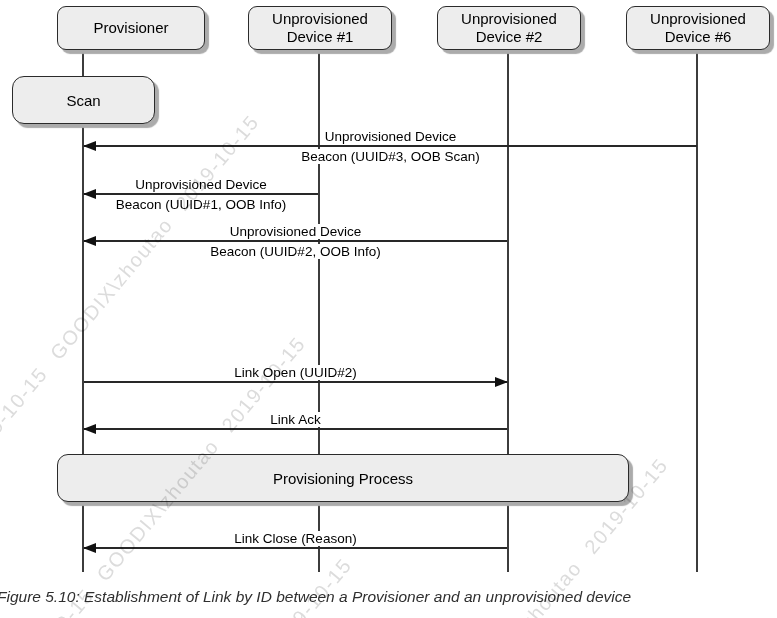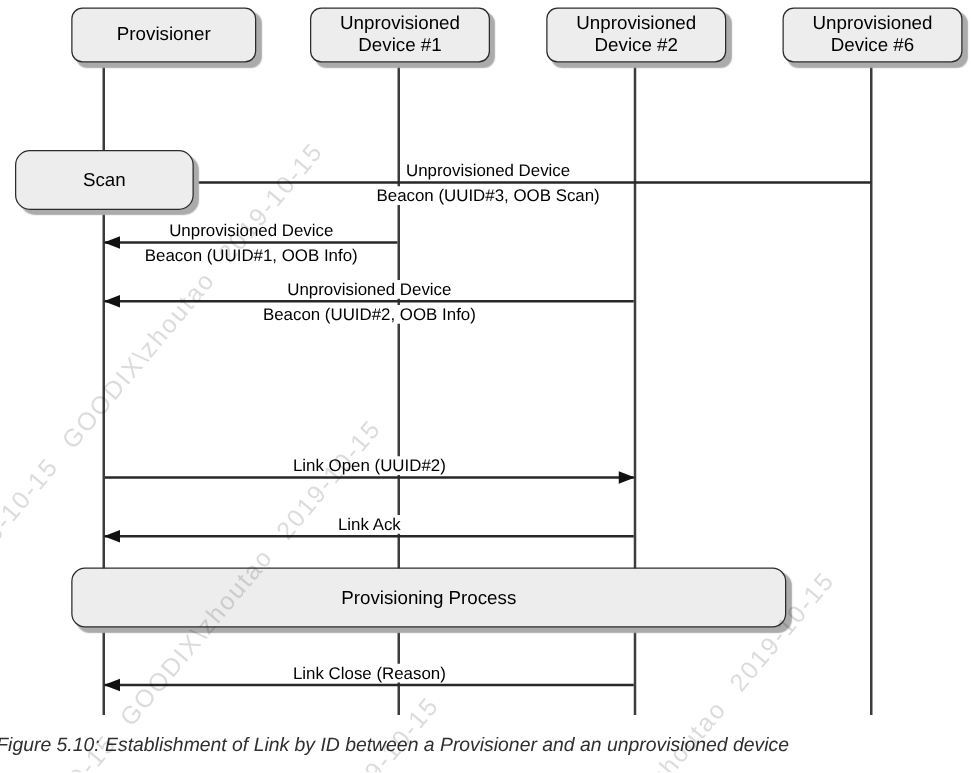--- a/index.html
+++ b/index.html
@@ -28,21 +28,21 @@
   .box { position:absolute; background:#ededed; border:1.5px solid #2b2b2b;
          box-shadow:4px 4px 1px #ababab; z-index:3; display:flex;
          flex-direction:column; align-items:center; justify-content:center;
          text-align:center; }
   .actor { top:6px; height:42px; border-radius:9px; font-size:15px; line-height:18px; }
   .actor-provisioner { left:9px;  width:146px;margin-left:48px; }
   .actor-d1 { left:248px; width:142px; }
   .actor-d2 { left:437px; width:142px; }
   .actor-d3 { left:626px; width:142px; }
   .scan-box { left:12px; top:76px; width:141px; height:46px; border-radius:12px;
-              font-size:15px;margin-top:44px; }
+              font-size:15px; }
   .note-box { left:2px; top:281px; width:164px; height:63px; border-radius:11px;
               font-size:14.5px; line-height:20px; }
   .process-box { left:13px; top:454px; width:570px; height:46px; border-radius:11px;
                  font-size:15px;margin-left:44px; }
 
   
   .msg { position:absolute; height:2px; z-index:2; }
   .msg-line { position:absolute; left:0; right:0; top:0; height:2px; background:#282828; }
   .head { position:absolute; width:0; height:0; top:-4.5px;
           border-top:5.5px solid transparent; border-bottom:5.5px solid transparent; }

